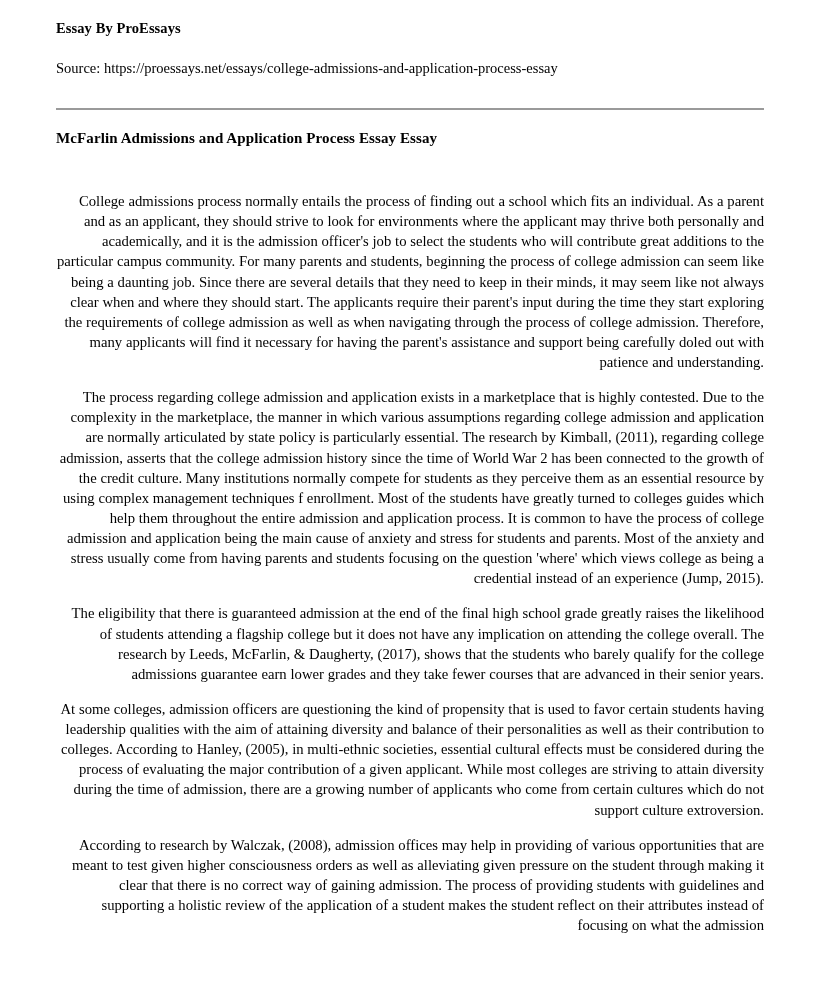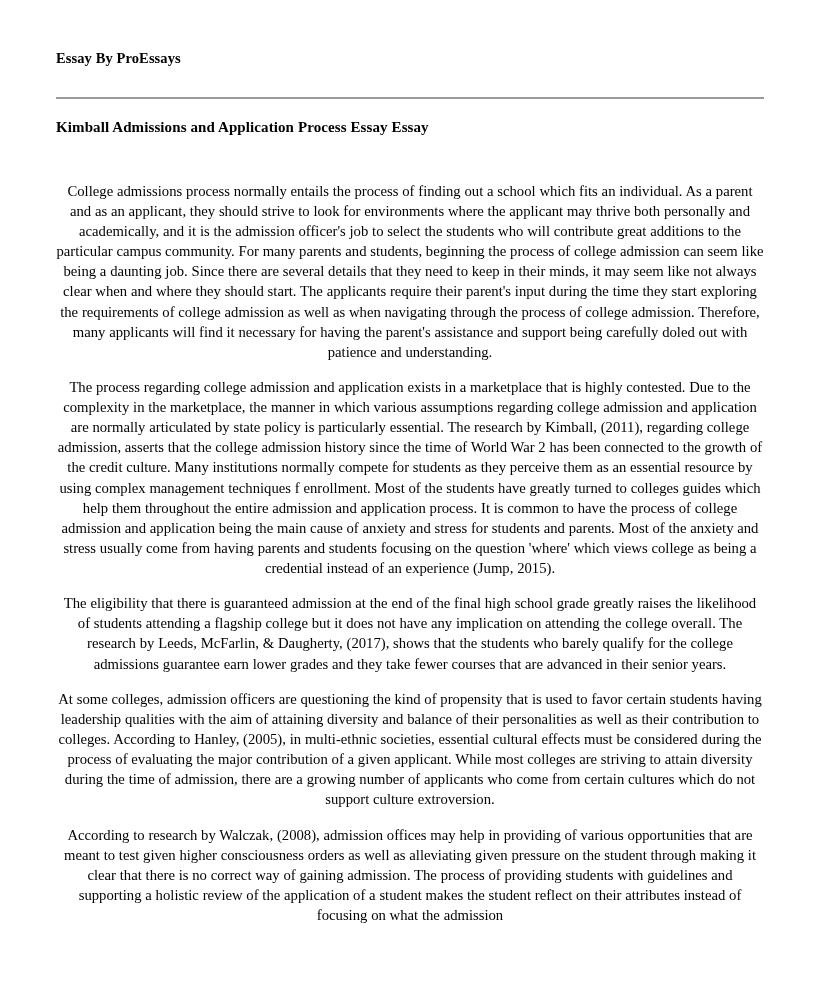--- a/index.html
+++ b/index.html
@@ -19,21 +19,21 @@
     width: 820px;
     height: 996px;
     box-sizing: border-box;
     padding: 0 56px;
     background: #ffffff;
   }
   .site-header {
     font-size: 14.5px;
     font-weight: bold;
     letter-spacing: 0.1px;
-    padding-top: 50px;
+    padding-top: 20px;
     line-height: 1.2;
   }
   .source-line {
     font-size: 14.5px;
     font-weight: normal;
     padding-top: 22px;
     line-height: 1.25;
     white-space: nowrap;
   }
   .divider {
@@ -50,38 +50,39 @@
     margin-top: 19px;
     line-height: 1.25;
   }
   .body-copy {
     margin-top: 44px;
   }
   .body-copy p {
     font-size: 14.7px;
     line-height: 1.365;
     margin: 0 0 15.5px 0;
-    text-align: center;
+    text-align: right;
     word-spacing: 0.1px;
   }
   .body-copy p:last-child {
     margin-bottom: 16px;
   }
 </style>
 </head>
 <body>
 
 <div class="page">
 
   <div class="site-header">Essay By ProEssays</div>
 
+  <div class="source-line">Source: https://proessays.net/essays/college-admissions-and-application-process-essay</div>
 
   <hr class="divider">
 
-  <h1 class="doc-title">Kimball Admissions and Application Process Essay Essay</h1>
+  <h1 class="doc-title">McFarlin Admissions and Application Process Essay Essay</h1>
 
   <div class="body-copy">
     <p>College admissions process normally entails the process of finding out a school which fits an individual. As a parent and as an applicant, they should strive to look for environments where the applicant may thrive both personally and academically, and it is the admission officer's job to select the students who will contribute great additions to the particular campus community. For many parents and students, beginning the process of college admission can seem like being a daunting job. Since there are several details that they need to keep in their minds, it may seem like not always clear when and where they should start. The applicants require their parent's input during the time they start exploring the requirements of college admission as well as when navigating through the process of college admission. Therefore, many applicants will find it necessary for having the parent's assistance and support being carefully doled out with patience and understanding.</p>
     <p>The process regarding college admission and application exists in a marketplace that is highly contested. Due to the complexity in the marketplace, the manner in which various assumptions regarding college admission and application are normally articulated by state policy is particularly essential. The research by Kimball, (2011), regarding college admission, asserts that the college admission history since the time of World War 2 has been connected to the growth of the credit culture. Many institutions normally compete for students as they perceive them as an essential resource by using complex management techniques f enrollment. Most of the students have greatly turned to colleges guides which help them throughout the entire admission and application process. It is common to have the process of college admission and application being the main cause of anxiety and stress for students and parents. Most of the anxiety and stress usually come from having parents and students focusing on the question 'where' which views college as being a credential instead of an experience (Jump, 2015).</p>
     <p>The eligibility that there is guaranteed admission at the end of the final high school grade greatly raises the likelihood of students attending a flagship college but it does not have any implication on attending the college overall. The research by Leeds, McFarlin, &amp; Daugherty, (2017), shows that the students who barely qualify for the college admissions guarantee earn lower grades and they take fewer courses that are advanced in their senior years.</p>
     <p>At some colleges, admission officers are questioning the kind of propensity that is used to favor certain students having leadership qualities with the aim of attaining diversity and balance of their personalities as well as their contribution to colleges. According to Hanley, (2005), in multi-ethnic societies, essential cultural effects must be considered during the process of evaluating the major contribution of a given applicant. While most colleges are striving to attain diversity during the time of admission, there are a growing number of applicants who come from certain cultures which do not support culture extroversion.</p>
     <p>According to research by Walczak, (2008), admission offices may help in providing of various opportunities that are meant to test given higher consciousness orders as well as alleviating given pressure on the student through making it clear that there is no correct way of gaining admission. The process of providing students with guidelines and supporting a holistic review of the application of a student makes the student reflect on their attributes instead of focusing on what the admission</p>
   </div>
 
 </div>

